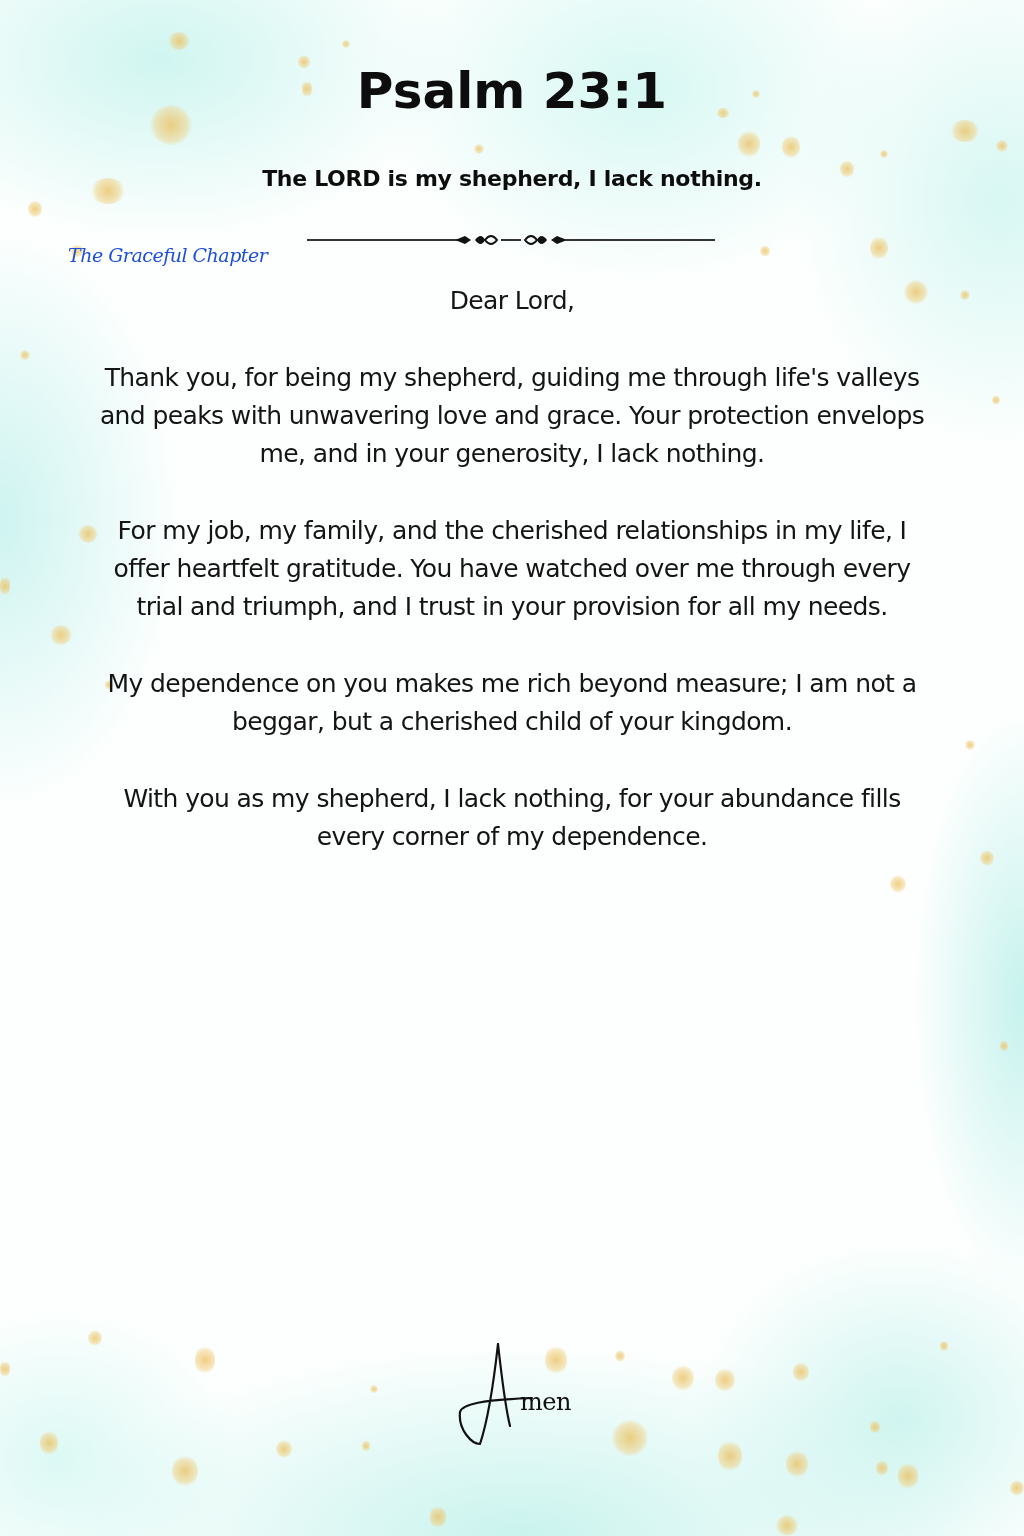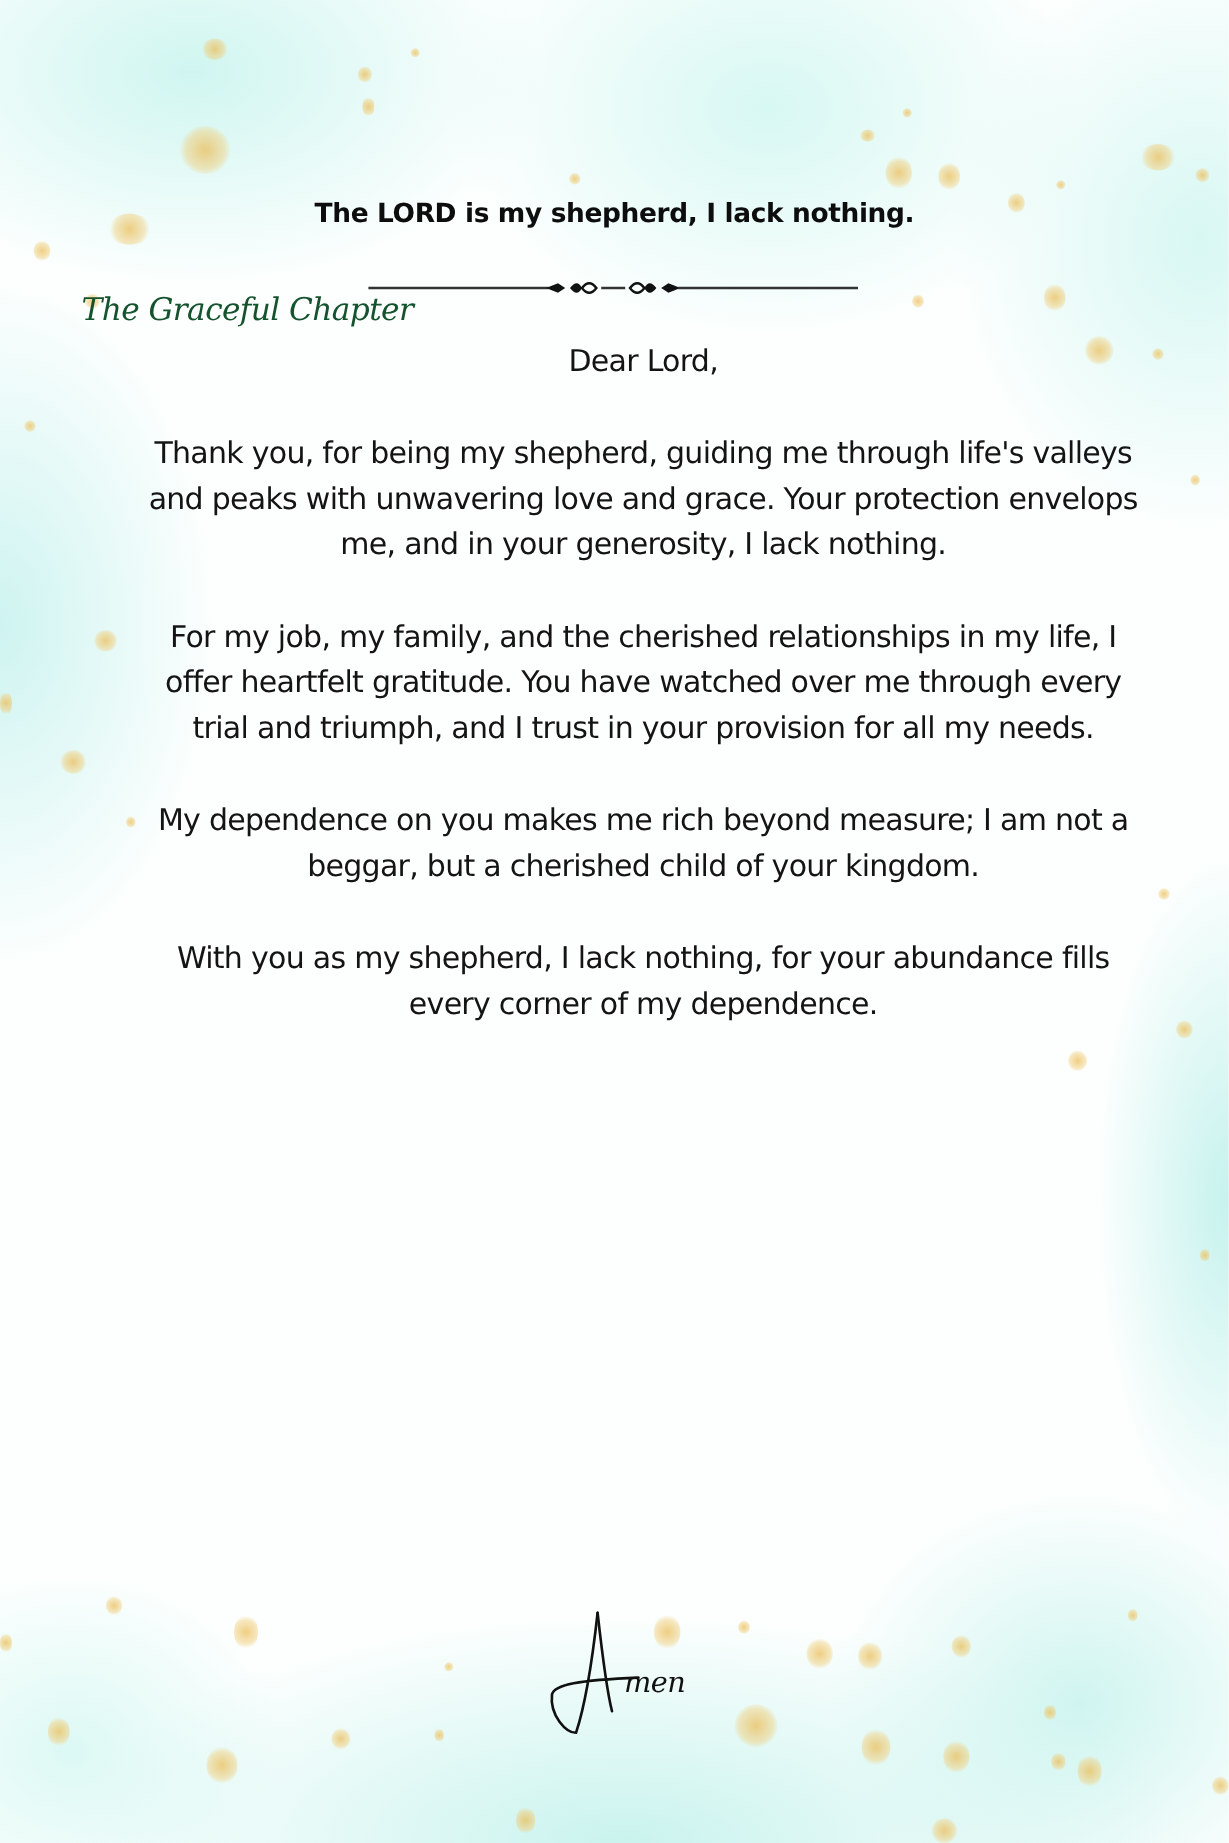--- a/index.html
+++ b/index.html
@@ -71,56 +71,54 @@
       left: 305px;
       width: 412px;
       height: 20px;
     }
     .brand {
       position: absolute;
       top: 244px;
       left: 68px;
       font-family: "DejaVu Serif", serif;
       font-style: italic;
-      font-size: 26px;
-      color: #14532d;
+      font-size: 19px;
+      color: #1d4ed8;
       letter-spacing: -0.5px;
     }
     .prayer {
       position: absolute;
       top: 282px;
       left: 92px;
       width: 840px;
       text-align: center;
       font-family: "DejaVu Sans", sans-serif;
       font-size: 25px;
       line-height: 38.3px;
       color: #141414;
       letter-spacing: -0.6px;
-      margin-left: 24px;
     }
     .prayer p {
       margin: 0 0 38.3px 0;
     }
     .prayer p.salutation {
       margin-bottom: 38.3px;
     }
     .amen {
       position: absolute;
       top: 1340px;
       left: 452px;
       width: 150px;
       height: 110px;
     }
     .amen-text {
       position: absolute;
       left: 68px;
       top: 48px;
       font-family: "DejaVu Serif", serif;
-      font-style: italic;
       font-size: 24px;
       color: #111;
       letter-spacing: -0.5px;
     }
   </style>
 </head>
 <body>
 
 <div class="bg">
   <div class="flecks">
@@ -175,20 +173,21 @@
     <span style="left:718px;top:1440px;width:24px;height:32px;"></span>
     <span style="left:786px;top:1450px;width:22px;height:28px;"></span>
     <span style="left:876px;top:1460px;width:12px;height:16px;"></span>
     <span style="left:898px;top:1462px;width:20px;height:28px;"></span>
     <span style="left:1010px;top:1480px;width:14px;height:16px;"></span>
     <span style="left:776px;top:1515px;width:22px;height:21px;"></span>
   </div>
 </div>
 
 <div class="content">
+  <div class="title">Psalm 23:1</div>
   <div class="verse">The LORD is my shepherd, I lack nothing.</div>
 
   <svg class="divider" viewBox="0 0 412 20">
     <line x1="2" y1="10" x2="152" y2="10" stroke="#333" stroke-width="2"></line>
     <path d="M150 10 L160 6 L166 10 L160 14 Z" fill="#111"></path>
     <path d="M170 10 q6 -8 10 0 q-4 8 -10 0 z" fill="#111"></path>
     <path d="M180 10 q6 -8 12 0 q-6 8 -12 0 z" fill="none" stroke="#111" stroke-width="2"></path>
     <line x1="196" y1="10" x2="216" y2="10" stroke="#333" stroke-width="2"></line>
     <path d="M220 10 q6 -8 12 0 q-6 8 -12 0 z" fill="none" stroke="#111" stroke-width="2"></path>
     <path d="M232 10 q4 -8 10 0 q-6 8 -10 0 z" fill="#111"></path>

